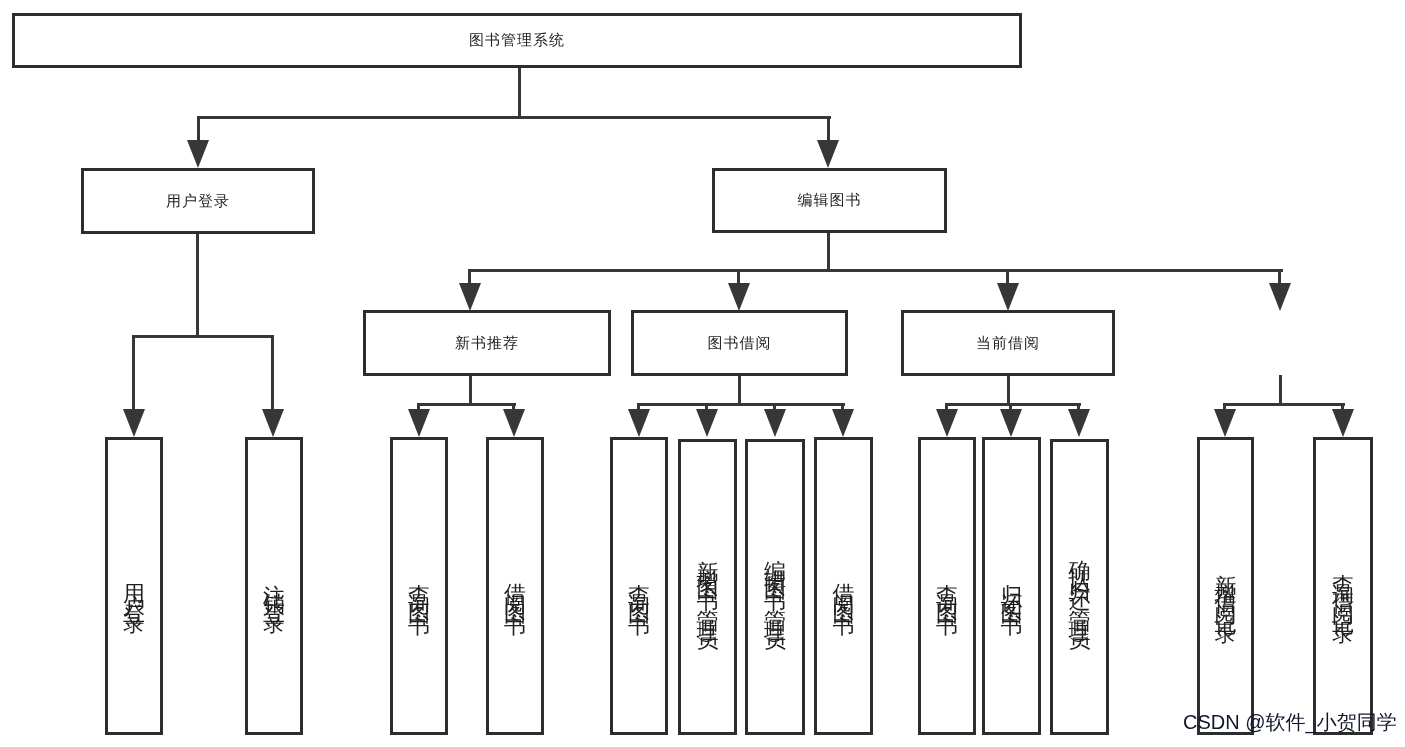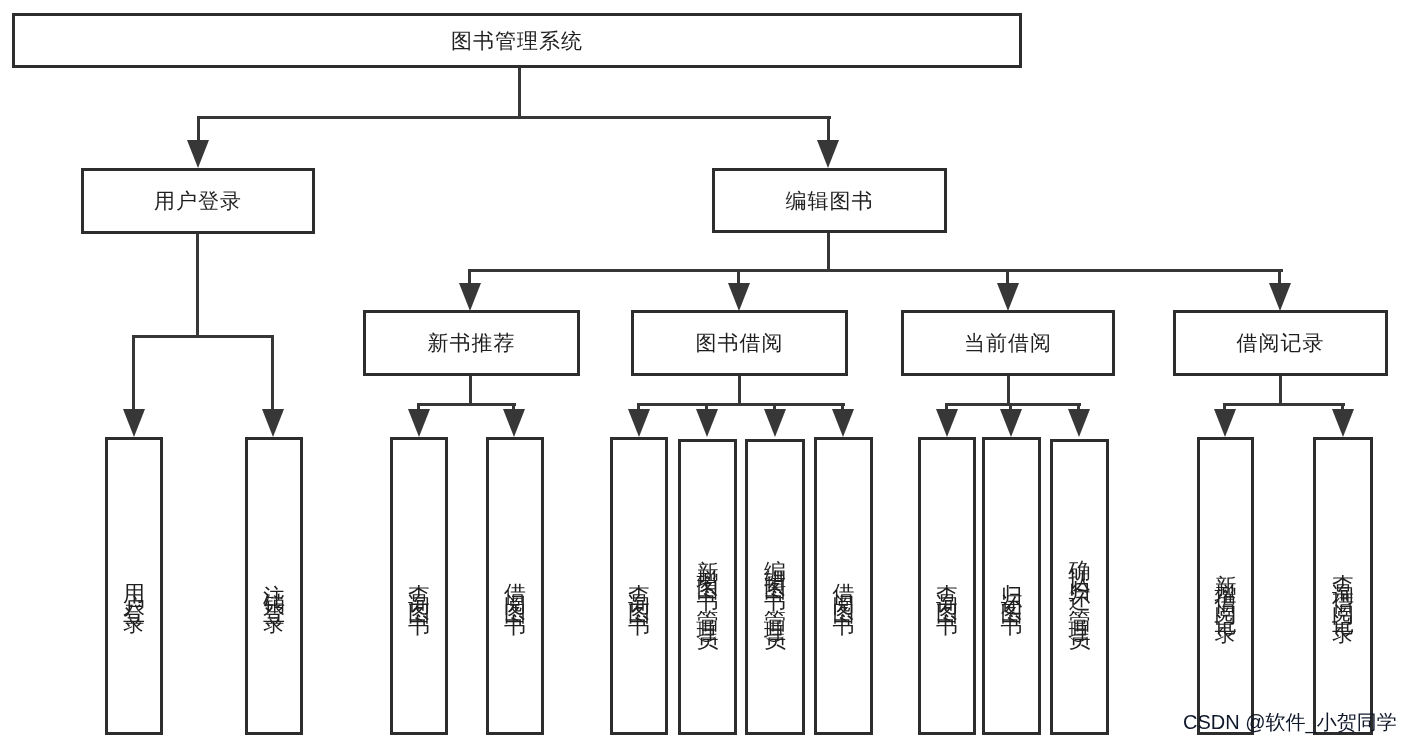--- a/index.html
+++ b/index.html
@@ -1,21 +1,21 @@
 <!DOCTYPE html>
 <html><head>
 <meta charset="utf-8">
 <style>
   html,body{margin:0;padding:0;background:#ffffff;}
   body{font-family:"Liberation Sans","DejaVu Sans",sans-serif;}
   .stage{position:relative;width:1405px;height:747px;background:#ffffff;overflow:hidden;}
   .hbox{
     position:absolute;box-sizing:border-box;background:#ffffff;
     border:3px solid #2d2d2d;display:flex;align-items:center;justify-content:center;
-    font-size:21px;letter-spacing:1px;color:#1f1f1f;z-index:2;
+    font-size:15px;letter-spacing:1px;color:#1f1f1f;z-index:2;
   }
   .vbox{
     position:absolute;box-sizing:border-box;background:#ffffff;
     border:3px solid #2d2d2d;display:flex;align-items:center;justify-content:center;
     z-index:2;
   }
   .vtext{
     writing-mode:vertical-rl;text-orientation:mixed;
     font-size:22px;letter-spacing:10px;color:#1f1f1f;line-height:1;
   }
@@ -58,24 +58,23 @@
   <div class="ln" style="left:468px;top:269px;width:815px;height:3px"></div>
   <div class="ln" style="left:468px;top:269px;width:3px;height:17px"></div>
   <div class="arr" style="left:459px;top:283px"></div>
   <div class="ln" style="left:737px;top:269px;width:3px;height:17px"></div>
   <div class="arr" style="left:728px;top:283px"></div>
   <div class="ln" style="left:1006px;top:269px;width:3px;height:17px"></div>
   <div class="arr" style="left:997px;top:283px"></div>
   <div class="ln" style="left:1278px;top:269px;width:3px;height:17px"></div>
   <div class="arr" style="left:1269px;top:283px"></div>
 
-  <div class="hbox" style="left:363px;top:310px;width:217px;height:66px">新书推荐</div>
+  <div class="hbox" style="left:363px;top:310px;width:248px;height:66px">新书推荐</div>
   <div class="hbox" style="left:901px;top:310px;width:214px;height:66px">当前借阅</div>
   <div class="hbox" style="left:631px;top:310px;width:217px;height:66px">图书借阅</div>
-  <div class="hbox" style="left:1173px;top:310px;width:215px;height:66px">借阅记录</div>
 
   <div class="ln" style="left:469px;top:375px;width:3px;height:31px"></div>
   <div class="ln" style="left:417px;top:403px;width:99px;height:3px"></div>
   <div class="ln" style="left:417px;top:403px;width:3px;height:9px"></div>
   <div class="arr" style="left:408px;top:409px"></div>
   <div class="ln" style="left:512px;top:403px;width:3px;height:9px"></div>
   <div class="arr" style="left:503px;top:409px"></div>
 
   <div class="ln" style="left:738px;top:375px;width:3px;height:31px"></div>
   <div class="ln" style="left:638px;top:403px;width:207px;height:3px"></div>

